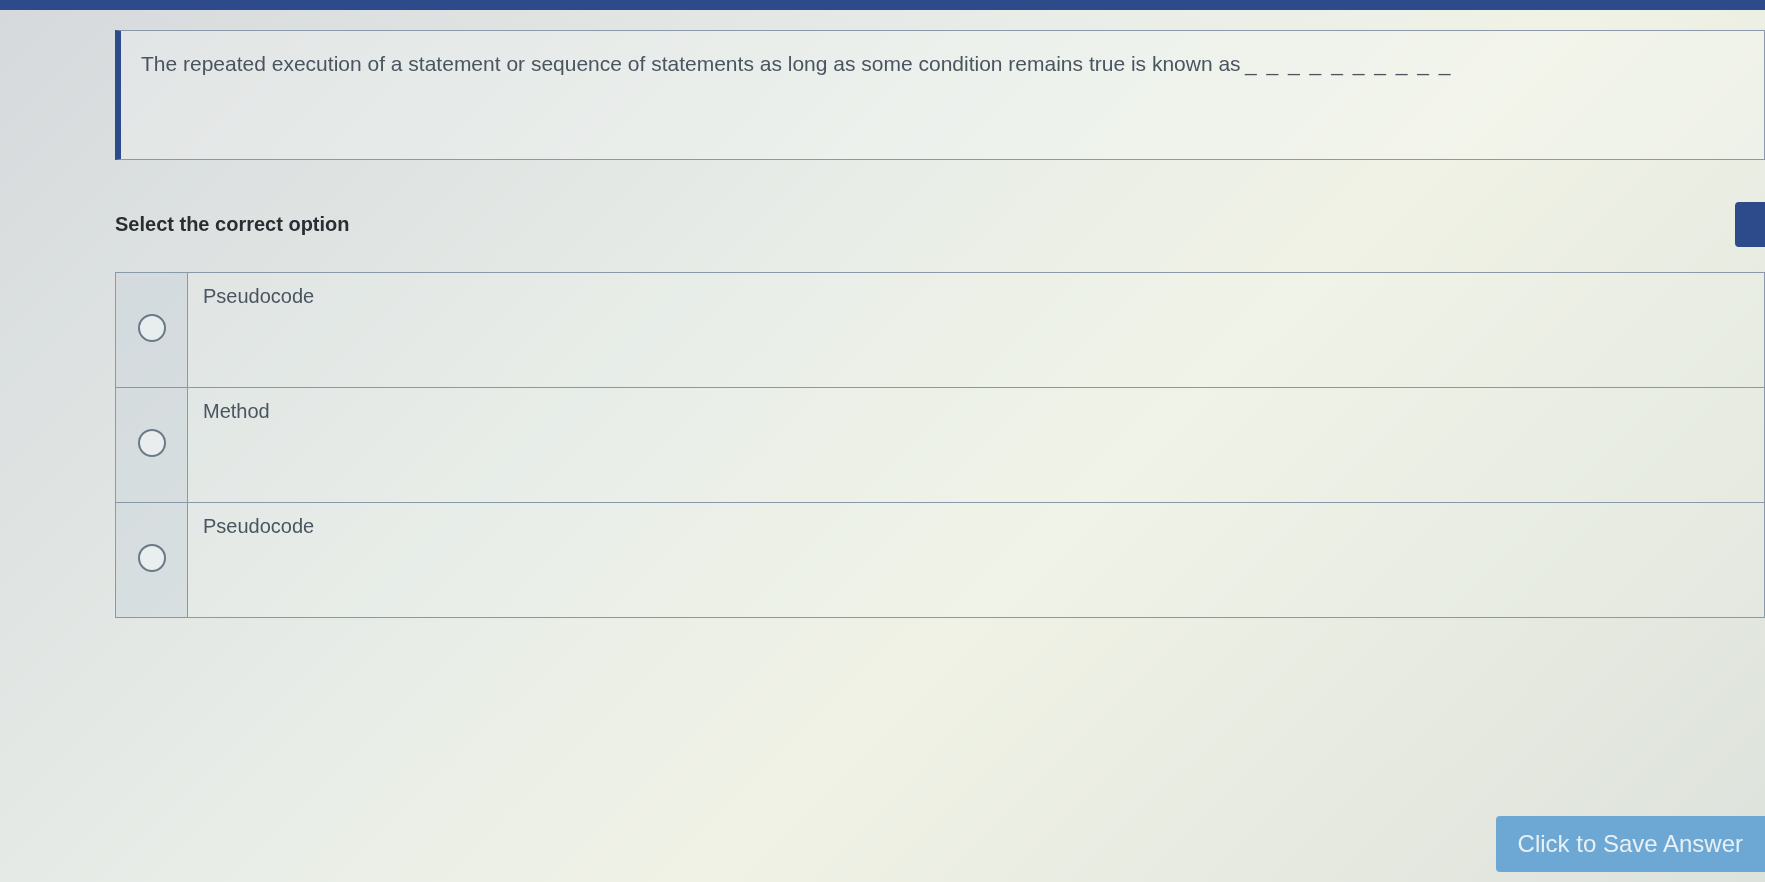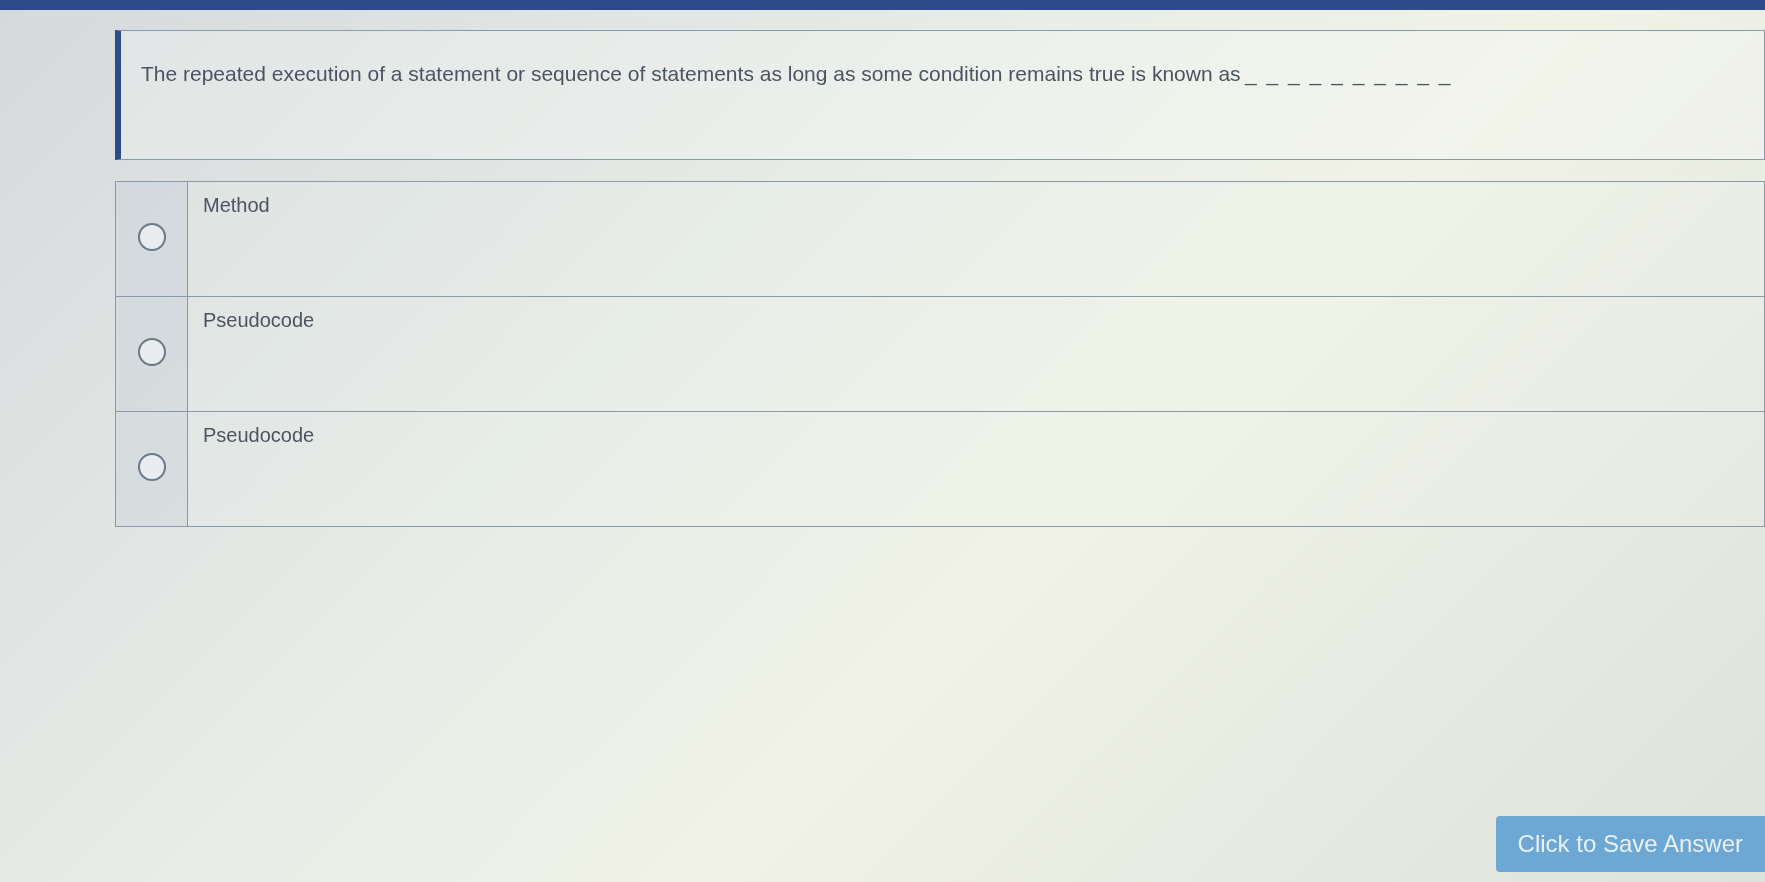--- a/index.html
+++ b/index.html
@@ -24,24 +24,24 @@
     }
     
     .content-area {
       padding: 20px 0 0 115px;
     }
     
     .question-box {
       border: 1px solid #8a99aa;
       border-left: 6px solid #2d4a8a;
       background: rgba(250, 252, 250, 0.3);
-      padding: 28px 20px;
+      padding: 18px 20px;
       min-height: 130px;
       width: 1650px;
-      margin-bottom: 21px;
+      margin-bottom: 42px;
     }
     
     .question-text {
       font-size: 21px;
       color: #4a5560;
       font-weight: 400;
       line-height: 1.4;
     }
     
     .blank-line {
@@ -127,34 +127,38 @@
 
 <div class="top-bar"></div>
 
 <div class="content-area">
 
   <div class="question-box">
     <span class="question-text">The repeated execution of a statement or sequence of statements as long as some condition remains true is known as</span>
     <span class="question-text blank-line">_ _ _ _ _ _ _ _ _ _</span>
   </div>
 
+  <div class="instruction-row">
+    <div class="instruction-text">Select the correct option</div>
+    <div class="help-box"></div>
+  </div>
 
   <table class="options-table">
     <tbody>
         <tr class="option-row">
       <td class="radio-cell">
         <span class="radio-circle"></span>
       </td>
-      <td class="option-cell">Method</td>
+      <td class="option-cell">Pseudocode</td>
     </tr>
     <tr class="option-row">
       <td class="radio-cell">
         <span class="radio-circle"></span>
       </td>
-      <td class="option-cell">Pseudocode</td>
+      <td class="option-cell">Method</td>
     </tr>
     <tr class="option-row">
       <td class="radio-cell">
         <span class="radio-circle"></span>
       </td>
       <td class="option-cell">Pseudocode</td>
     </tr>
   </tbody>
     </table>
 

